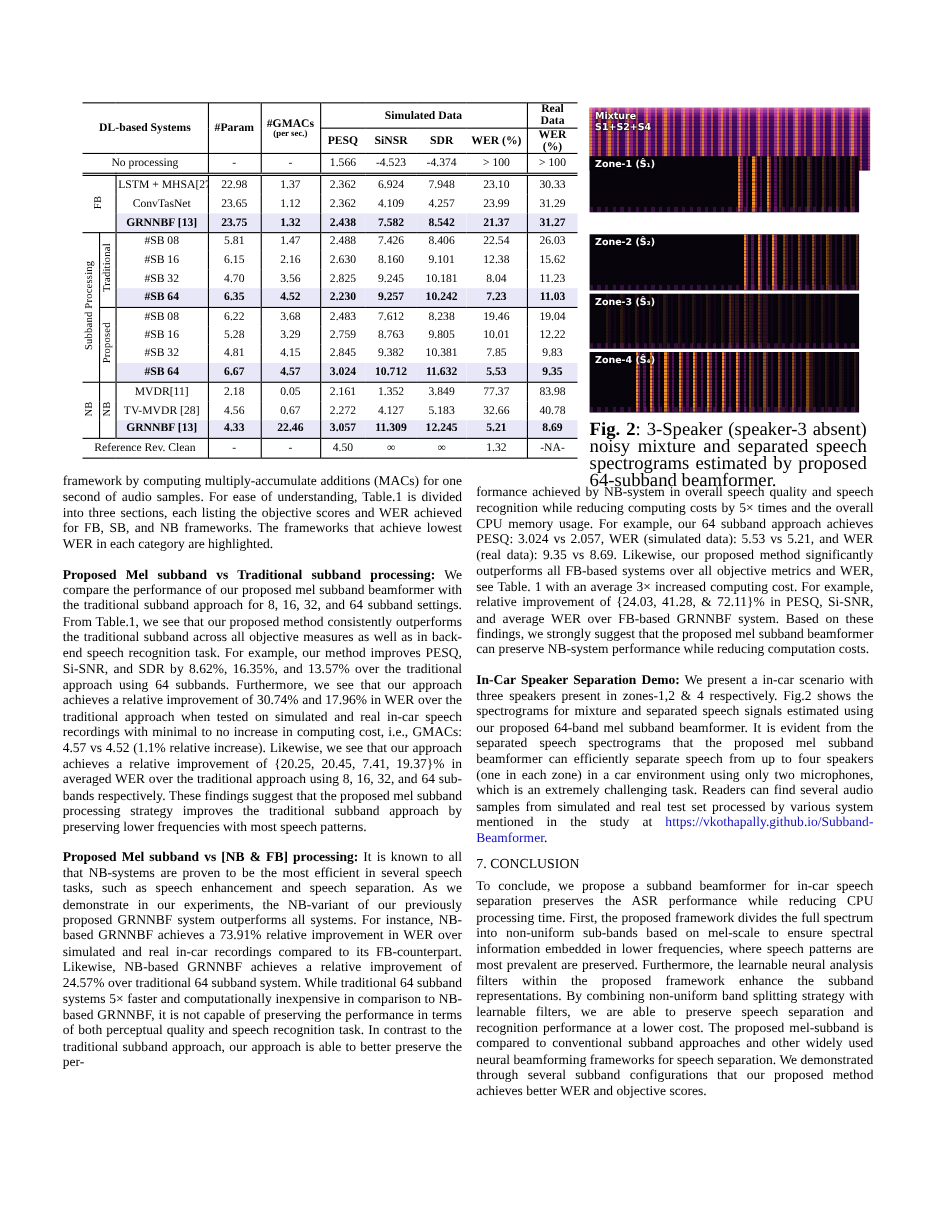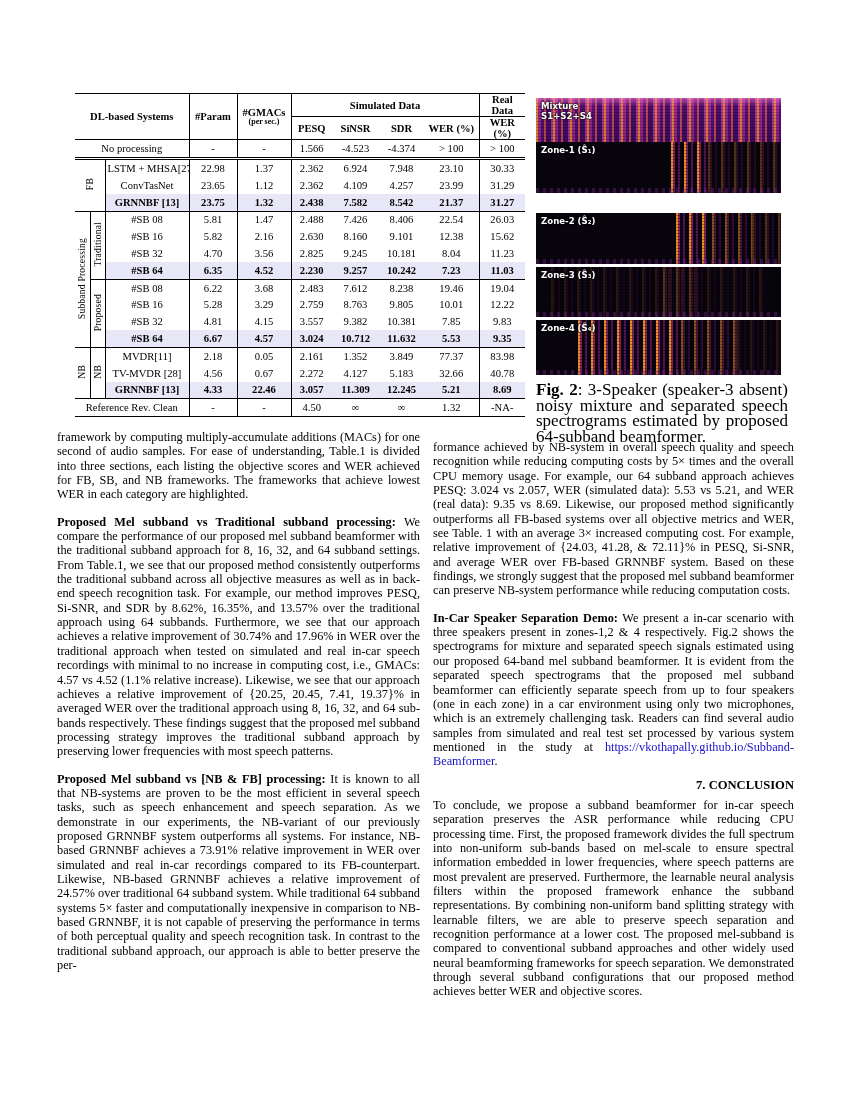--- a/index.html
+++ b/index.html
@@ -37,41 +37,42 @@
     font-family:"DejaVu Sans", sans-serif; font-weight:bold; font-size:8.6px; line-height:10px;
     text-shadow:0 0 2px #000, 0 0 2px #000; }
   .mix {
     background:
       linear-gradient(180deg, rgba(255,140,220,.5) 0, rgba(255,140,220,0) 14%),
       repeating-linear-gradient(0deg, rgba(0,0,0,.2) 0 1px, rgba(0,0,0,0) 1px 3px),
       repeating-linear-gradient(90deg, rgba(255,150,40,.8) 0 2px, rgba(225,60,150,.45) 2px 5px,
         rgba(80,12,110,.5) 5px 8px, rgba(255,110,50,.6) 8px 10px, rgba(55,6,85,.55) 10px 15px,
         rgba(240,90,160,.5) 15px 17px),
       linear-gradient(180deg, #8c1f96 0%, #5a1280 30%, #430d66 70%, #2e0747 100%);
+    padding-left: 10px;
   }
   .act { position:absolute; top:0; bottom:0;
     background:
       repeating-linear-gradient(0deg, rgba(0,0,0,.3) 0 1px, rgba(0,0,0,0) 1px 3px),
       repeating-linear-gradient(90deg, rgba(255,150,40,.95) 0 2px, rgba(210,60,140,.6) 2px 4px,
         rgba(35,6,55,.25) 4px 7px, rgba(150,30,150,.55) 7px 9px, rgba(12,3,20,.2) 9px 13px);
   }
   .med { opacity:.55; } .weak { opacity:.34; } .faint { opacity:.15; }
   .zone::after { content:""; position:absolute; left:0; right:0; bottom:0; height:5px;
     background:repeating-linear-gradient(90deg, rgba(130,35,150,.35) 0 3px, rgba(20,5,30,.2) 3px 7px); }
   #fig-caption { position:absolute; left:536px; top:382px; width:252px;
     font-size:17px; line-height:15.6px; text-align:justify; }
 
   
   .col { position:absolute; font-size:12.3px; line-height:14.35px; text-align:justify; }
   #col-left  { left:57px;  top:430px; width:363px; }
   #col-right { left:433px; top:440px; width:361px; }
   .col p { margin:0; }
   .col p + p { margin-top:13px; }
   .lead { font-weight:bold; }
-  h2.sec { font-size:12.6px; font-weight:bold; text-align:right; margin:9px 0 6px 0; }
+  h2.sec { font-size:12.6px; font-weight:normal; text-align:left; margin:9px 0 6px 0; }
   a.paper-link { color:#1612c4; text-decoration:none; }
 </style>
 </head>
 <body>
 
 <div id="page">
 
   <div id="tbl-wrap">
     <table class="results">
       <colgroup>
@@ -155,21 +156,21 @@
         <td class="br">5.81</td>
         <td class="br">1.47</td>
         <td>2.488</td>
         <td>7.426</td>
         <td>8.406</td>
         <td class="br">22.54</td>
         <td>26.03</td>
       </tr>
       <tr>
         <td class="nm br">#SB 16</td>
-        <td class="br">5.82</td>
+        <td class="br">6.15</td>
         <td class="br">2.16</td>
         <td>2.630</td>
         <td>8.160</td>
         <td>9.101</td>
         <td class="br">12.38</td>
         <td>15.62</td>
       </tr>
       <tr>
         <td class="nm br">#SB 32</td>
         <td class="br">4.70</td>
@@ -208,21 +209,21 @@
         <td>2.759</td>
         <td>8.763</td>
         <td>9.805</td>
         <td class="br">10.01</td>
         <td>12.22</td>
       </tr>
       <tr>
         <td class="nm br">#SB 32</td>
         <td class="br">4.81</td>
         <td class="br">4.15</td>
-        <td>3.557</td>
+        <td>2.845</td>
         <td>9.382</td>
         <td>10.381</td>
         <td class="br">7.85</td>
         <td>9.83</td>
       </tr>
       <tr class="hl">
         <td class="nm br">#SB 64</td>
         <td class="br">6.67</td>
         <td class="br">4.57</td>
         <td>3.024</td>

